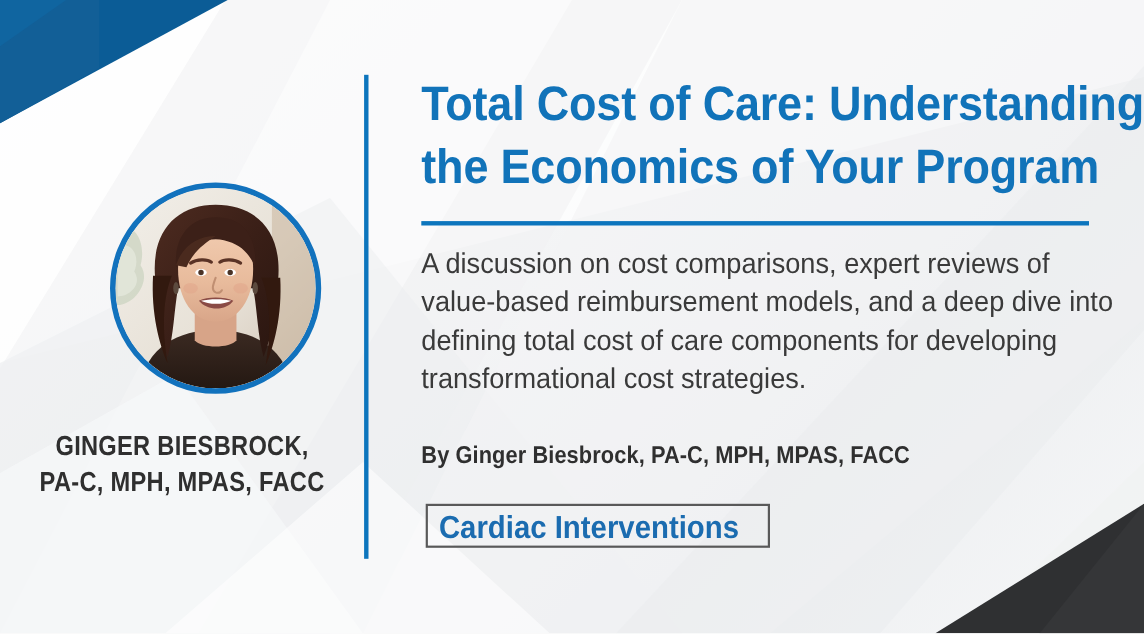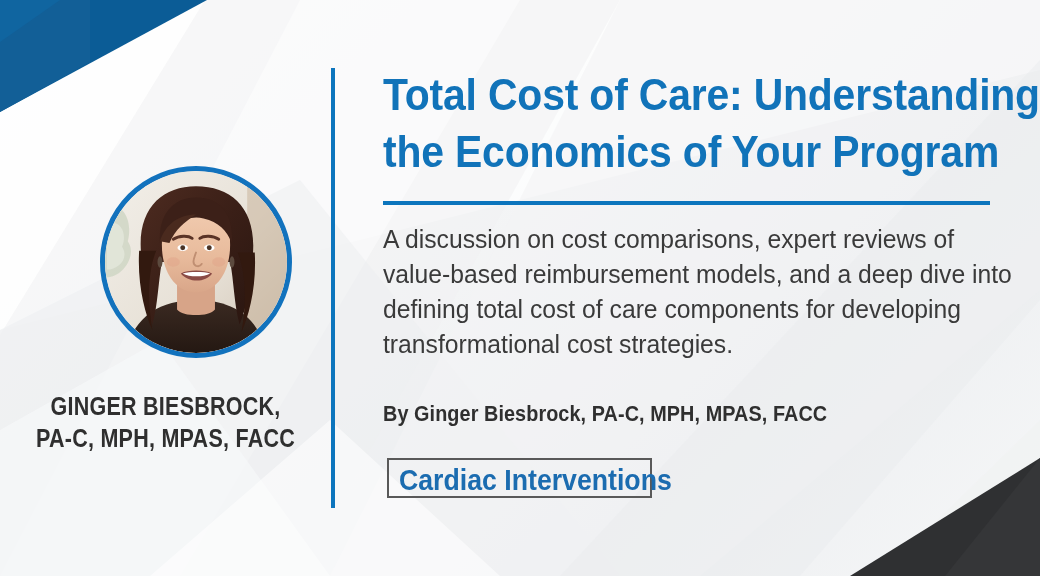--- a/index.html
+++ b/index.html
@@ -116,21 +116,21 @@
     font-size:22px;
     letter-spacing:0.1px;
     white-space:nowrap;
     transform:scaleX(0.9);
     transform-origin:left top;
   }
 
   
   .logo{
     position:absolute;left:4px;top:458px;
-    width:265px;height:40px;
+    width:313px;height:40px;
     border:2px solid #595959;
     box-sizing:border-box;
     background:transparent;
   }
   .logo-main{
     position:absolute;left:10px;top:2px;
     color:#1b6cb0;
     font-family:"Liberation Sans Narrow","Liberation Sans", sans-serif;
     font-weight:700;
     font-size:29px;

